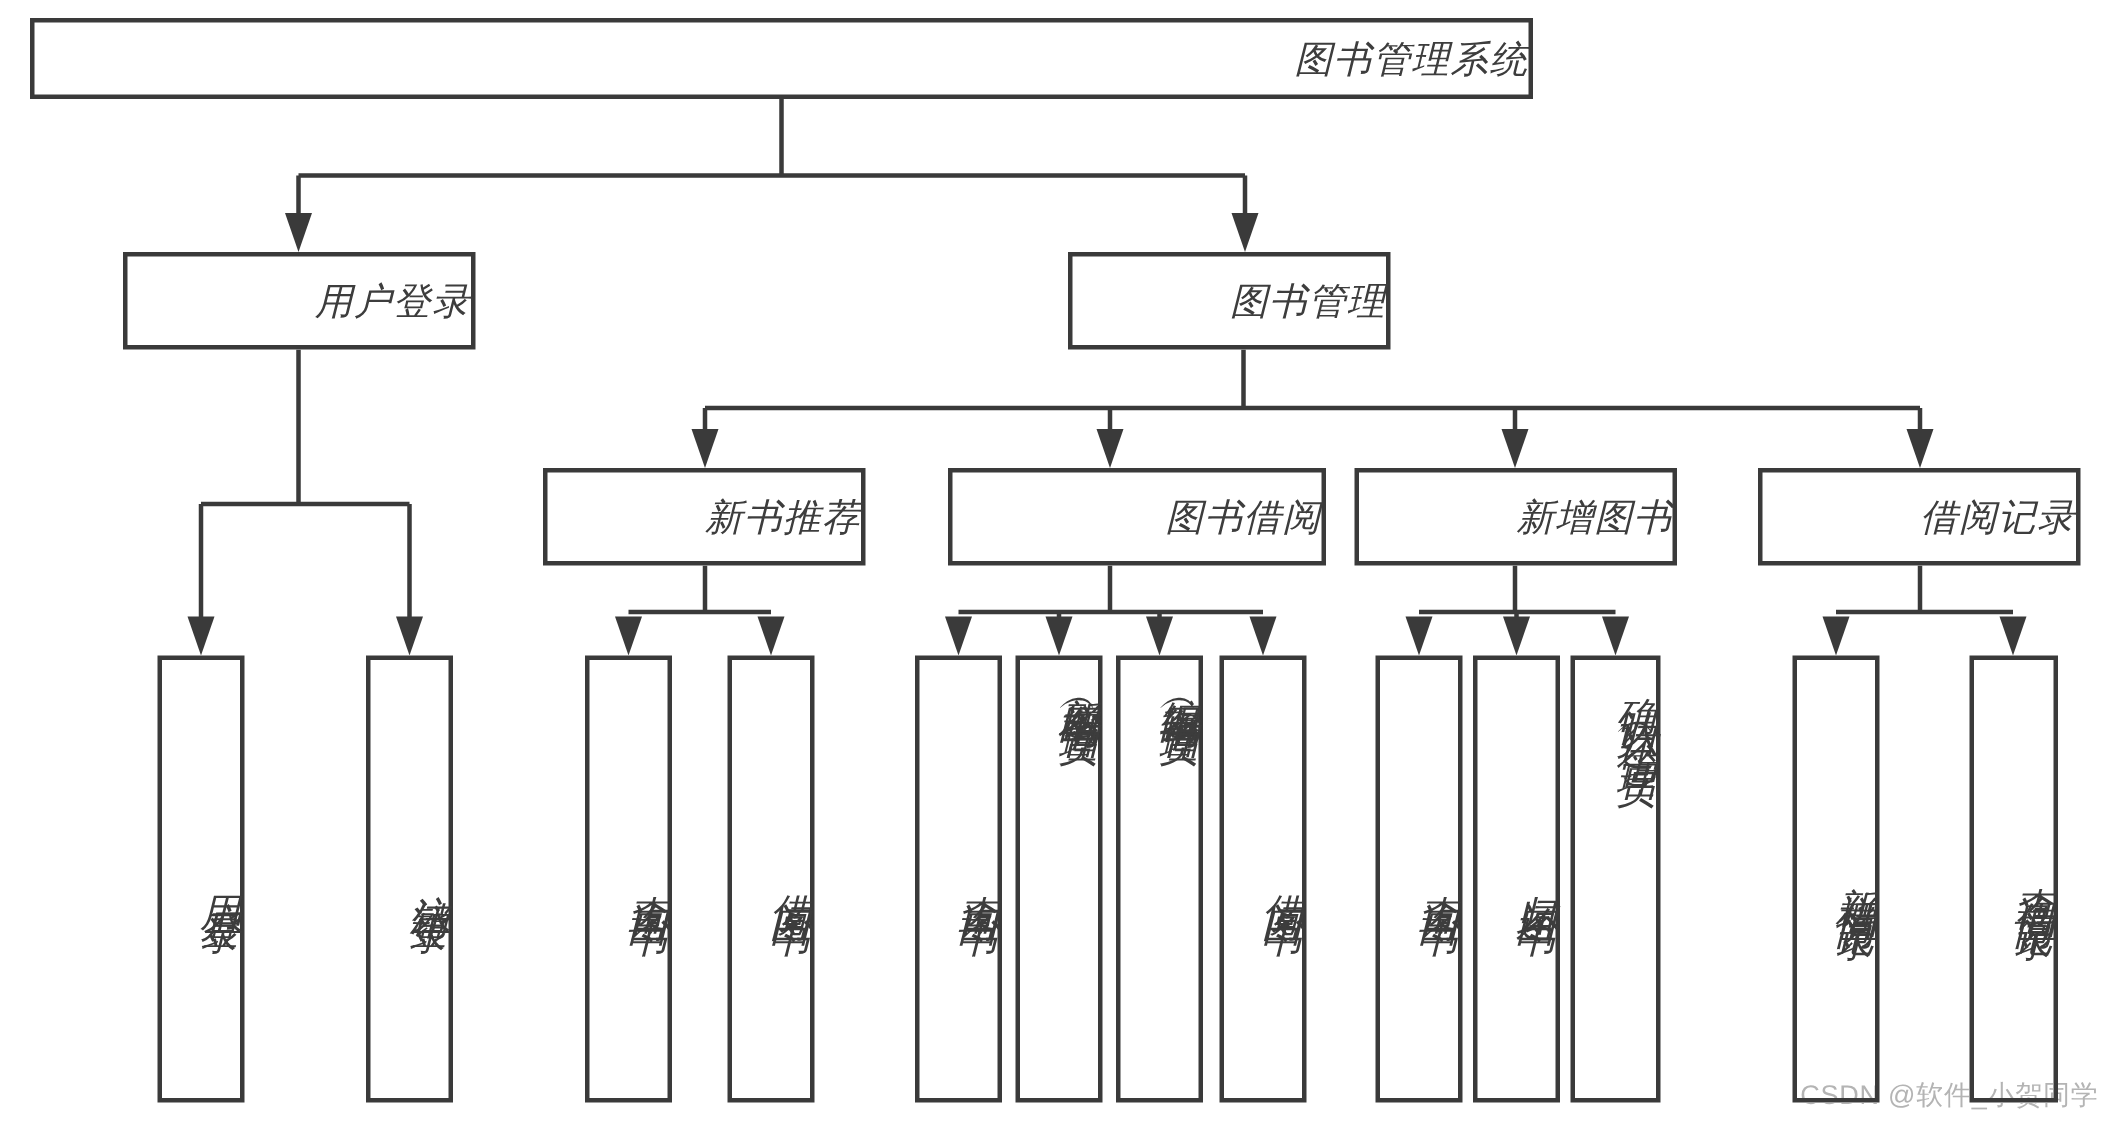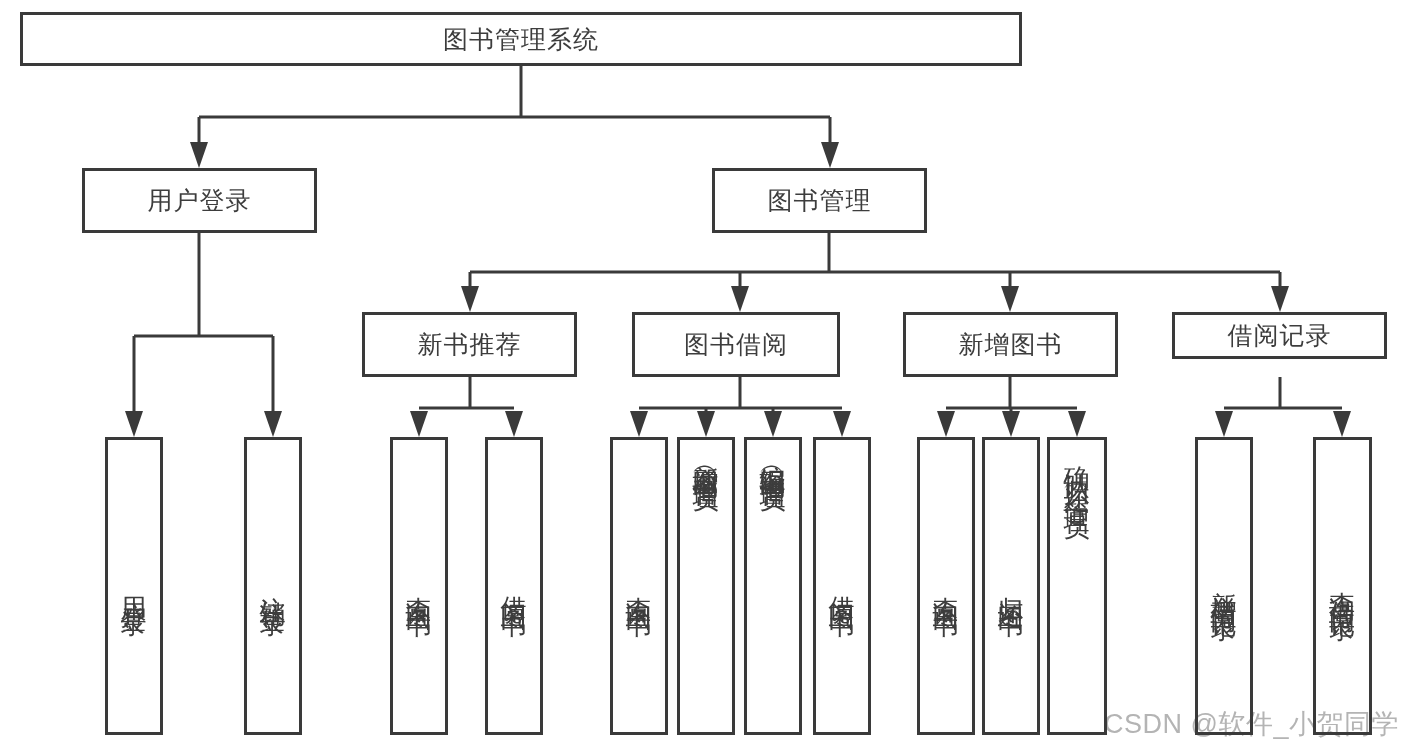--- a/index.html
+++ b/index.html
@@ -11,35 +11,36 @@
   html,body{margin:0;padding:0;background:var(--background);}
   #stage{
     position:relative;width:1405px;height:747px;background:var(--background);
     font-family:"Liberation Sans", sans-serif;color:var(--text);overflow:hidden;
   }
   .connector{position:absolute;left:0;top:0;z-index:0;}
   .connector path{stroke:var(--line);stroke-width:3;fill:none;}
   .connector polygon{fill:var(--line);stroke:none;}
   .box{
     position:absolute;box-sizing:border-box;border:3px solid var(--line);
-    background:var(--background);display:flex;align-items:center;justify-content:center;
+    background:var(--background);display:flex;align-items:center;justify-content:flex-end;
     z-index:1;
+    font-style:italic;
   }
   .hlabel{font-size:25px;letter-spacing:1px;white-space:nowrap;}
   .vlabel{
     writing-mode:vertical-rl;text-orientation:mixed;
     font-size:26px;letter-spacing:5px;line-height:1;white-space:nowrap;
   }
   .vtop{align-items:flex-start;}
   .vtop .vlabel{padding-top:5px;}
   .vlong .vlabel{letter-spacing:3px;}
   .vmed .vlabel{letter-spacing:7px;}
   .watermark{
     position:absolute;right:6px;bottom:5px;z-index:5;
-    font-size:27px;letter-spacing:0.5px;color:var(--watermark);
+    font-size:18px;letter-spacing:0.5px;color:var(--watermark);
     mix-blend-mode:darken;white-space:nowrap;
   }
 </style>
 </head>
 <body>
 
 <div id="stage">
 
   <svg class="connector" width="1405" height="747" viewBox="0 0 1405 747" aria-hidden="true">
     <path d="M521 66 V117 M199 117 H830 M199 117 V144 M830 117 V144
@@ -77,27 +78,27 @@
   <div class="box" style="left:82px;top:168px;width:235px;height:65px;">
     <span class="hlabel">用户登录</span>
   </div>
   <div class="box" style="left:712px;top:168px;width:215px;height:65px;">
     <span class="hlabel">图书管理</span>
   </div>
 
   <div class="box" style="left:362px;top:312px;width:215px;height:65px;">
     <span class="hlabel">新书推荐</span>
   </div>
-  <div class="box" style="left:632px;top:312px;width:208px;height:65px;">
+  <div class="box" style="left:632px;top:312px;width:252px;height:65px;">
     <span class="hlabel">图书借阅</span>
   </div>
   <div class="box" style="left:903px;top:312px;width:215px;height:65px;">
     <span class="hlabel">新增图书</span>
   </div>
-  <div class="box" style="left:1172px;top:312px;width:215px;height:47px;">
+  <div class="box" style="left:1172px;top:312px;width:215px;height:65px;">
     <span class="hlabel">借阅记录</span>
   </div>
 
   <div class="box" style="left:105px;top:437px;width:58px;height:298px;">
     <span class="vlabel">用户登录</span>
   </div>
   <div class="box" style="left:244px;top:437px;width:58px;height:298px;">
     <span class="vlabel">注销登录</span>
   </div>
 

